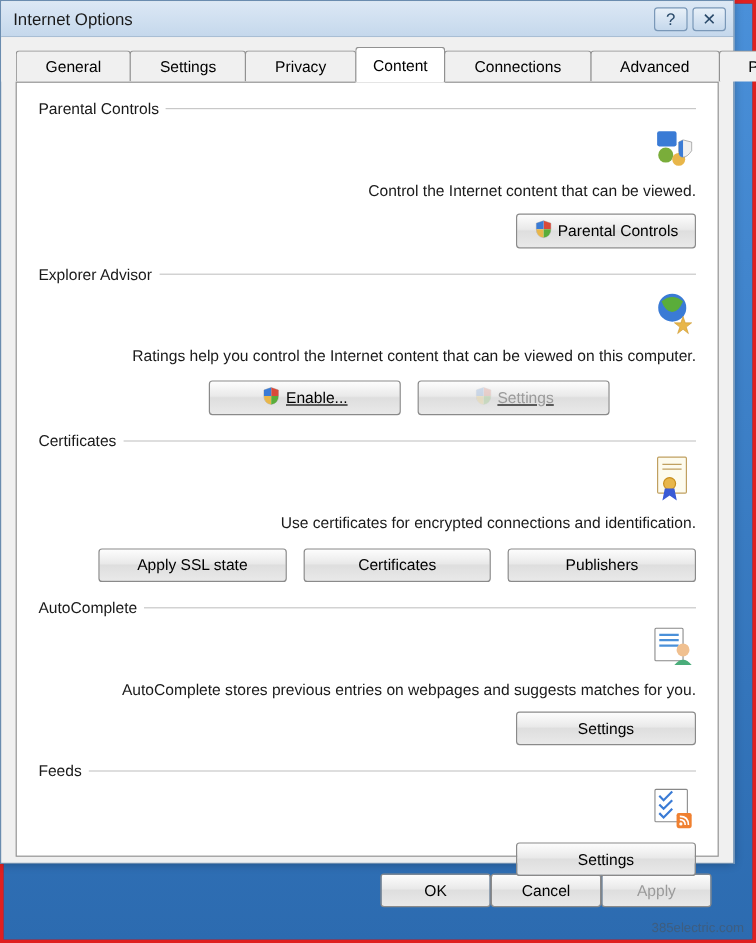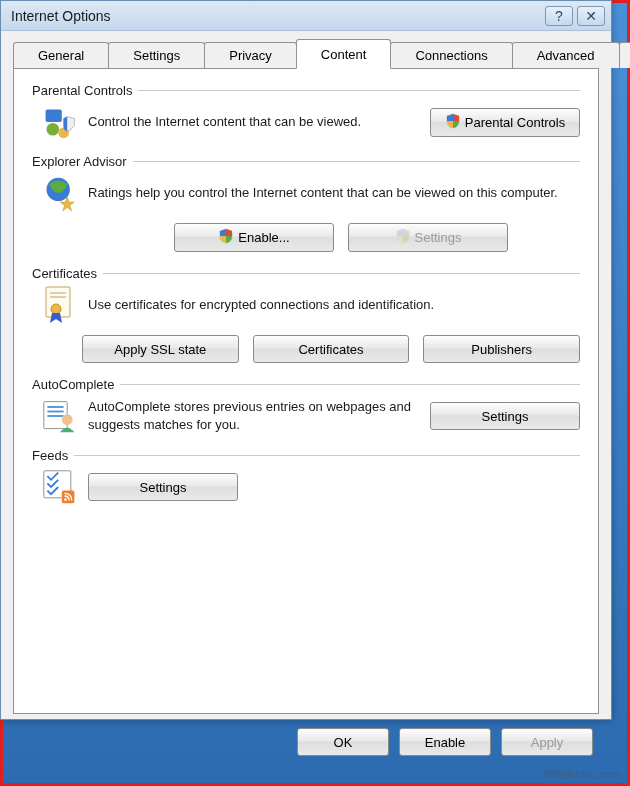--- a/index.html
+++ b/index.html
@@ -63,39 +63,39 @@
   border-radius: 3px 3px 0 0;
   margin-right: -1px;
   font-size: 13px;
   cursor: pointer;
   position: relative;
   z-index: 1;
 }
 .tab.active {
   background: #fff;
   border-bottom: 1px solid #fff;
-  padding: 7px 24px 6px;
+  padding: 7px 14px 6px;
   margin-bottom: -1px;
   z-index: 3;
   font-weight: normal;
 }
 .panel {
   margin: 0 12px 8px 12px;
   background: #fff;
   border: 1px solid #919191;
   padding: 14px 18px 0 18px;
   position: relative;
   z-index: 2;
   height: 646px;
 }
 .group { margin-bottom: 14px; }
 .group-header { display: flex; align-items: center; margin-bottom: 6px; }
 .group-title { font-size: 13px; color: #1a1a1a; white-space: nowrap; padding-right: 6px;}
 .group-line { flex: 1; height: 1px; background: #c8c8c8; }
-.group-body { display: flex; align-items: center; gap: 10px; padding-left: 10px; }
+.group-body { display: flex; align-items: flex-end; gap: 10px; padding-left: 10px; flex-direction: column; }
 .icon-slot {
   width: 36px; height: 36px; flex: 0 0 36px;
   display: flex; align-items: center; justify-content: center;
 }
 .desc { flex: 1; font-size: 13px; color: #1a1a1a; line-height: 1.35; }
 .row-right { flex: 0 0 auto; }
 .btn {
   background: linear-gradient(180deg, #fdfdfd 0%, #e9e9e9 45%, #dedede 50%, #e9e9e9 100%);
   border: 1px solid #8a8a8a;
   border-radius: 3px;
@@ -113,21 +113,21 @@
 .btn:disabled, .btn.disabled { color: #9a9a9a; }
 .btn-row {
   display: flex; gap: 14px; justify-content: flex-end;
   padding: 6px 0 0 50px;
   margin-top: 6px;
 }
 .btn-row .btn { flex: 1; min-width: 0; }
 .dialog-buttons {
   display: flex;
   justify-content: flex-end;
-  gap: 10px;
+  gap: 0;
   padding: 6px 18px 0 18px;
 }
 .dialog-buttons .btn { min-width: 92px; }
 .watermark {
   position: absolute;
   bottom: 6px; right: 10px;
   font-size: 11px;
   color: rgba(80,80,80,0.5);
 }
 
@@ -205,21 +205,21 @@
       <div class="group-body">
         <span class="icon-slot globe-icon">
           <svg viewBox="0 0 40 40">
               <circle cx="18" cy="16" r="13" fill="#3a7bd5"></circle>
               <path d="M8 10 Q18 2 28 10 Q24 20 18 20 Q12 20 8 10 Z" fill="#5aad3a"></path>
               <path d="M26 30 L28 24 L30 30 L36 30 L31 34 L33 40 L28 36 L23 40 L25 34 L20 30 Z" fill="#e8b64a" stroke="#c89020" stroke-width="0.5"></path>
             </svg>
         </span>
         <div class="desc">Ratings help you control the Internet content that can be viewed on this computer.</div>
       </div>
-      <div class="btn-row" style="justify-content:center; padding-left:0;">
+      <div class="btn-row" style="justify-content:center; padding-left:0;text-decoration:underline;">
         <div style="flex:0 0 56px"></div>
         <button class="btn" style="flex:0 0 160px">
           <span class="shield-small">
             <svg viewBox="0 0 16 16">
                 <path d="M8 1 L14 3 L14 8 Q14 14 8 15 Q2 14 2 8 L2 3 Z" fill="#fff" stroke="#999" stroke-width="0.5"></path>
                 <path d="M8 1 L14 3 L14 8 L8 8 Z" fill="#d94a3a"></path>
                 <path d="M2 3 L8 1 L8 8 L2 8 Z" fill="#3a7bd5"></path>
                 <path d="M2 8 L8 8 L8 15 Q2 14 2 8 Z" fill="#e8b64a"></path>
                 <path d="M8 8 L14 8 Q14 14 8 15 Z" fill="#5aad3a"></path>
               </svg>
@@ -309,19 +309,19 @@
         <div class="row-right">
           <button class="btn">Settings</button>
         </div>
       </div>
     </div>
 
   </div>
 
   <div class="dialog-buttons">
     <button class="btn small">OK</button>
-    <button class="btn small">Enable</button>
+    <button class="btn small">Cancel</button>
     <button class="btn small disabled" disabled="">Apply</button>
   </div>
 
 </div>
 
 <div class="watermark">385electric.com</div>
 
 </body></html>

